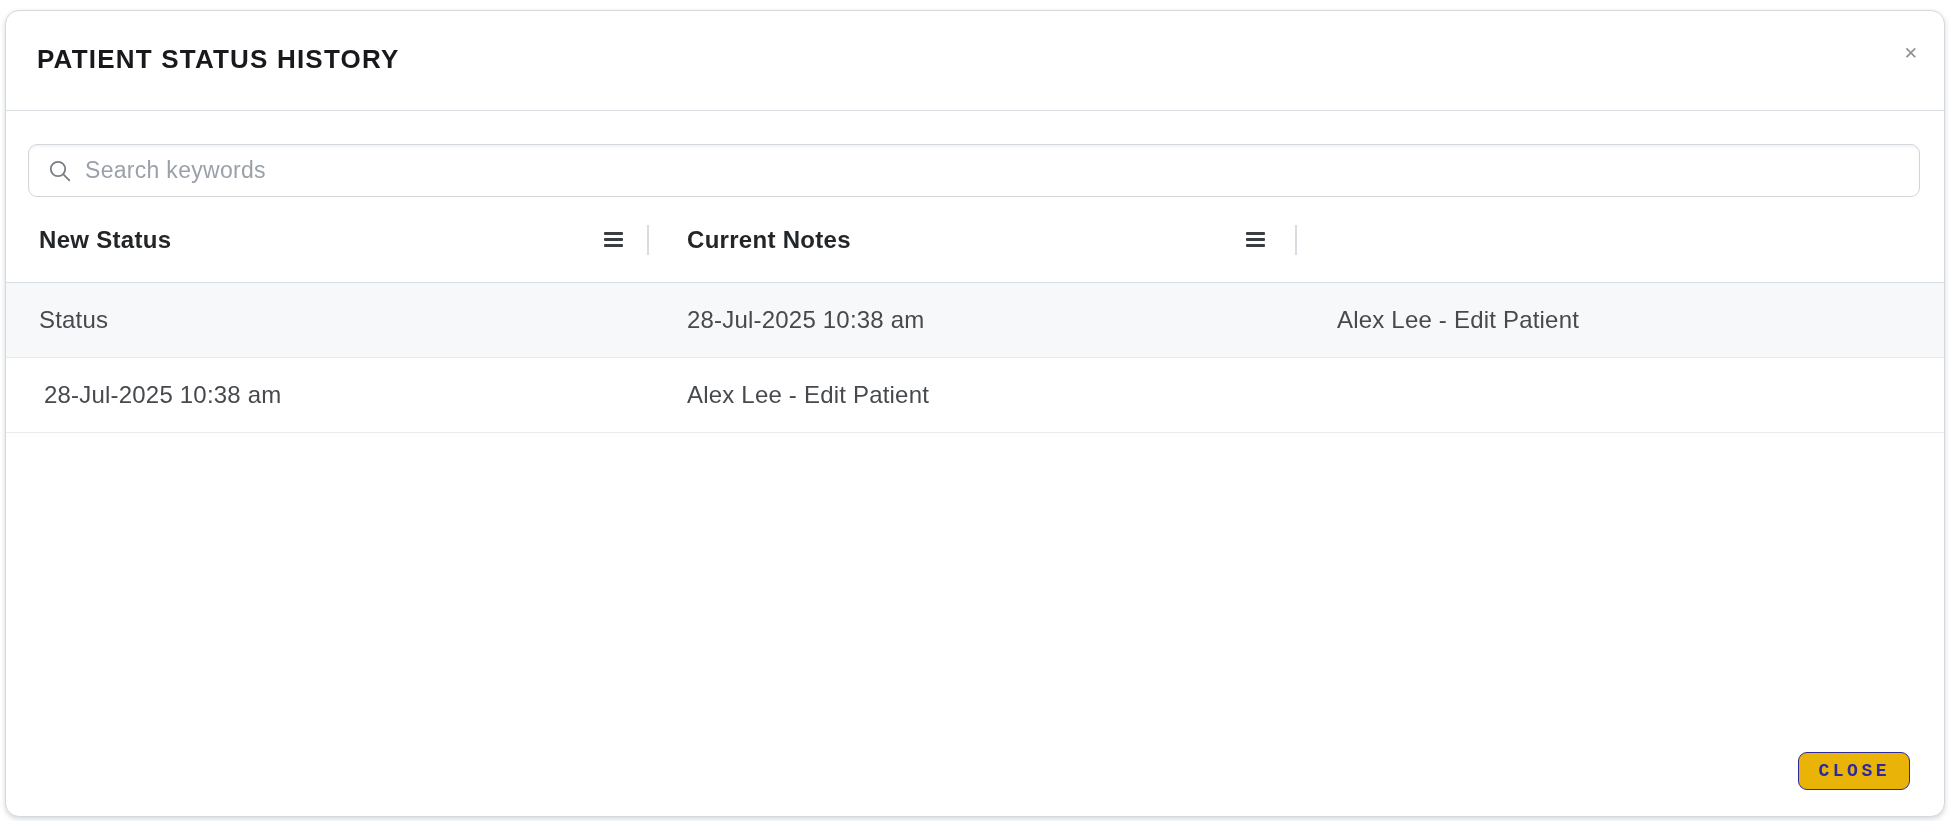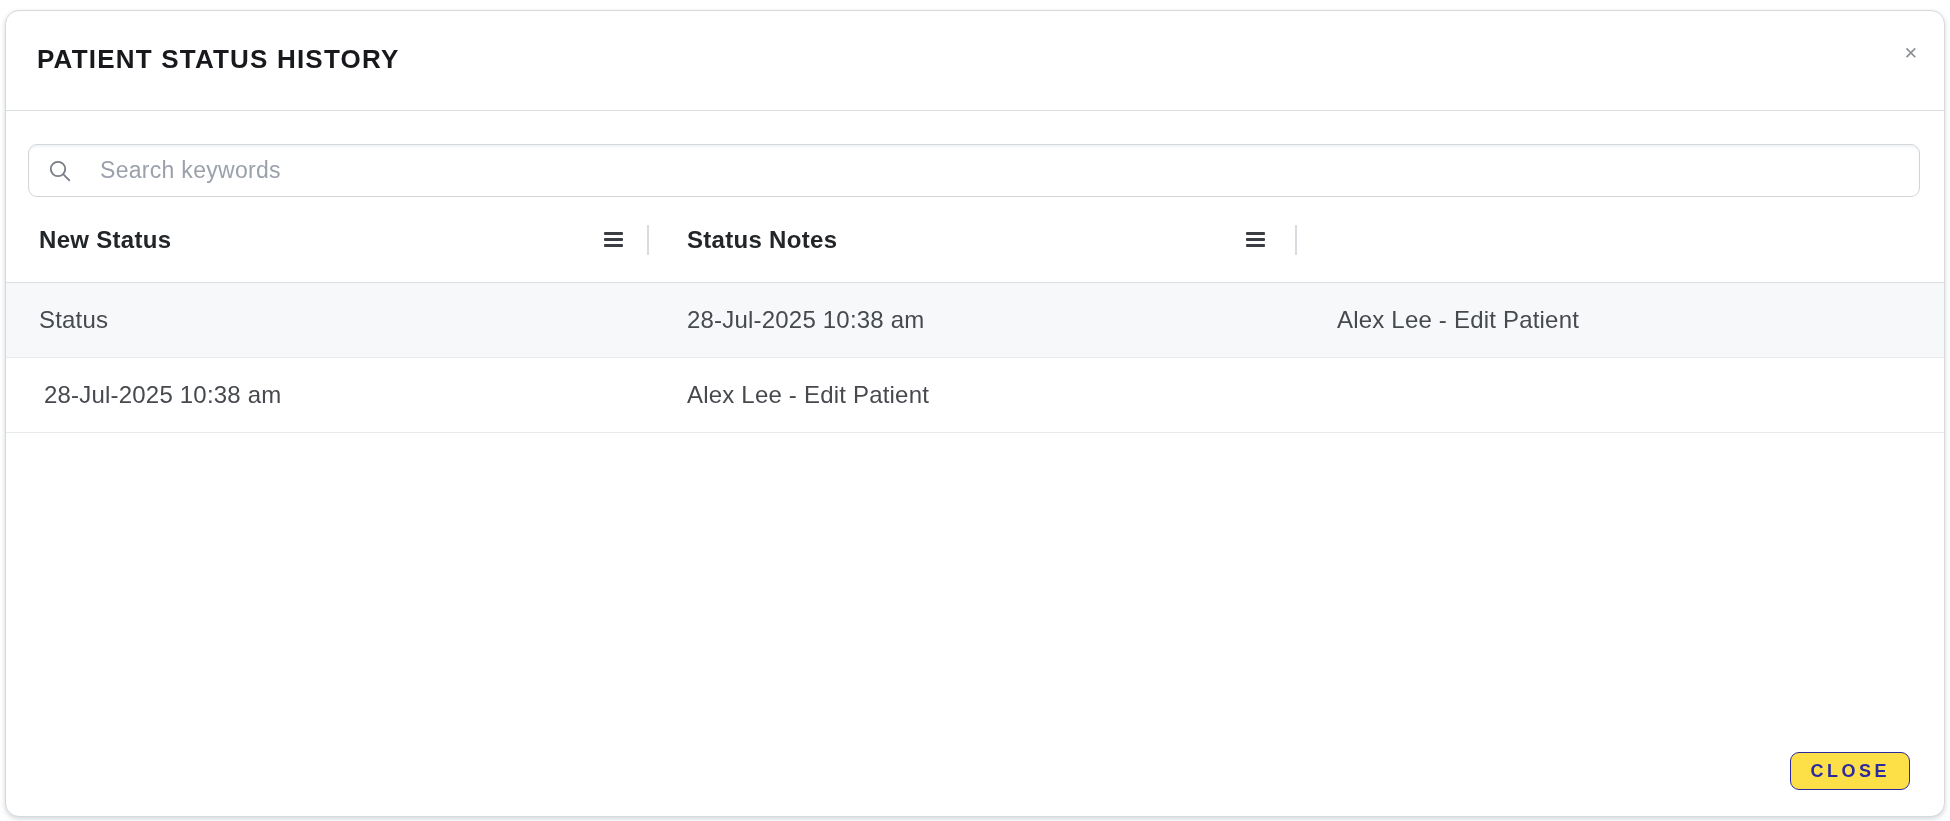--- a/index.html
+++ b/index.html
@@ -41,21 +41,21 @@
     border: 1px solid #d2d6db;
     border-radius: 9px;
     display: flex; align-items: center;
     padding: 0 16px 0 18px;
     box-shadow: inset 0 2px 2px rgba(130,140,150,.10);
     background: #fff;
   }
   .search-icon { flex: 0 0 auto; display: flex; align-items: center; }
   .search-input {
     flex: 1; border: 0; outline: 0; background: transparent;
-    margin-left: 27px;
+    margin-left: 12px;
     font-family: inherit; font-size: 23px; letter-spacing: .3px; color: #3b3e43;
   }
   .search-input::placeholder { color: #9ba1ab; opacity: 1; }
 
   
   .grid-cols { display: grid; grid-template-columns: 643px 650px 1fr; }
 
   .table-header { height: 86px; align-items: center; border-bottom: 1px solid #dadde2; }
   .th {
     position: relative; height: 100%;
@@ -88,22 +88,22 @@
   .td {
     font-size: 24px; color: #46494e; letter-spacing: .2px; white-space: nowrap;
   }
   .td-1 { padding-left: 33px; }
   .td-2 { padding-left: 38px; }
   .td-3 { padding-left: 38px; }
 
   
   .modal-footer { position: absolute; right: 34px; bottom: 26px; }
   .close-button {
-    font-family: Liberation Sans, sans-serif;
-    background: #fde047; color: #2d2aa0;
+    font-family: Liberation Mono, monospace;
+    background: #eab308; color: #2d2aa0;
     border: 1.5px solid #2d2aa0; border-radius: 9px;
     height: 38px; padding: 0 19px;
     font-size: 18px; font-weight: 700; letter-spacing: 3.5px;
     cursor: pointer;
   }
 </style>
 </head>
 <body>
 
 <div class="modal">
@@ -127,21 +127,21 @@
     <div class="th th-1">
       <span class="th-label">New Status</span>
       <span class="menu-icon">
           <i></i>
           <i></i>
           <i></i>
         </span>
       <span class="col-divider"></span>
     </div>
     <div class="th th-3">
-      <span class="th-label">Status Notes</span>
+      <span class="th-label">Current Notes</span>
       <span class="menu-icon">
           <i></i>
           <i></i>
           <i></i>
         </span>
       <span class="col-divider"></span>
     </div>
   </div>
 
   <div class="table-row alt grid-cols">

